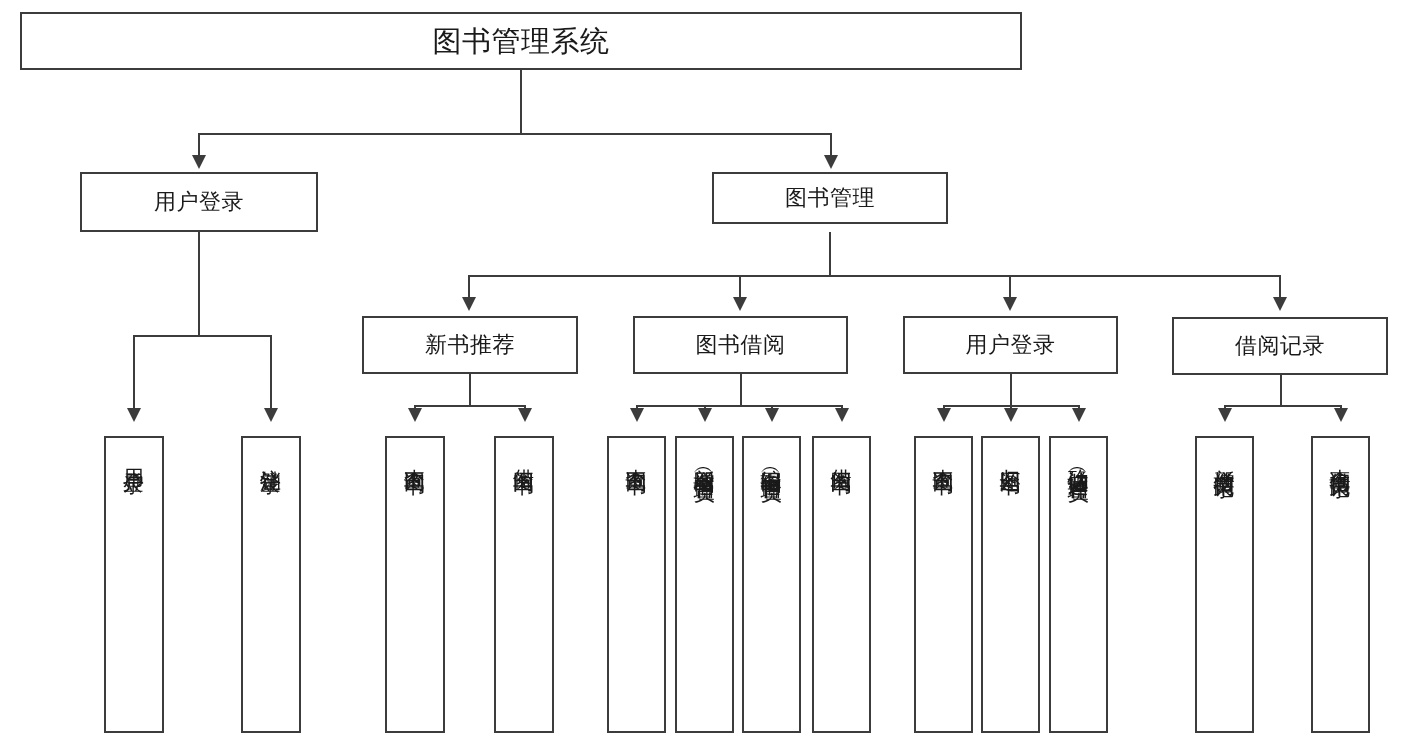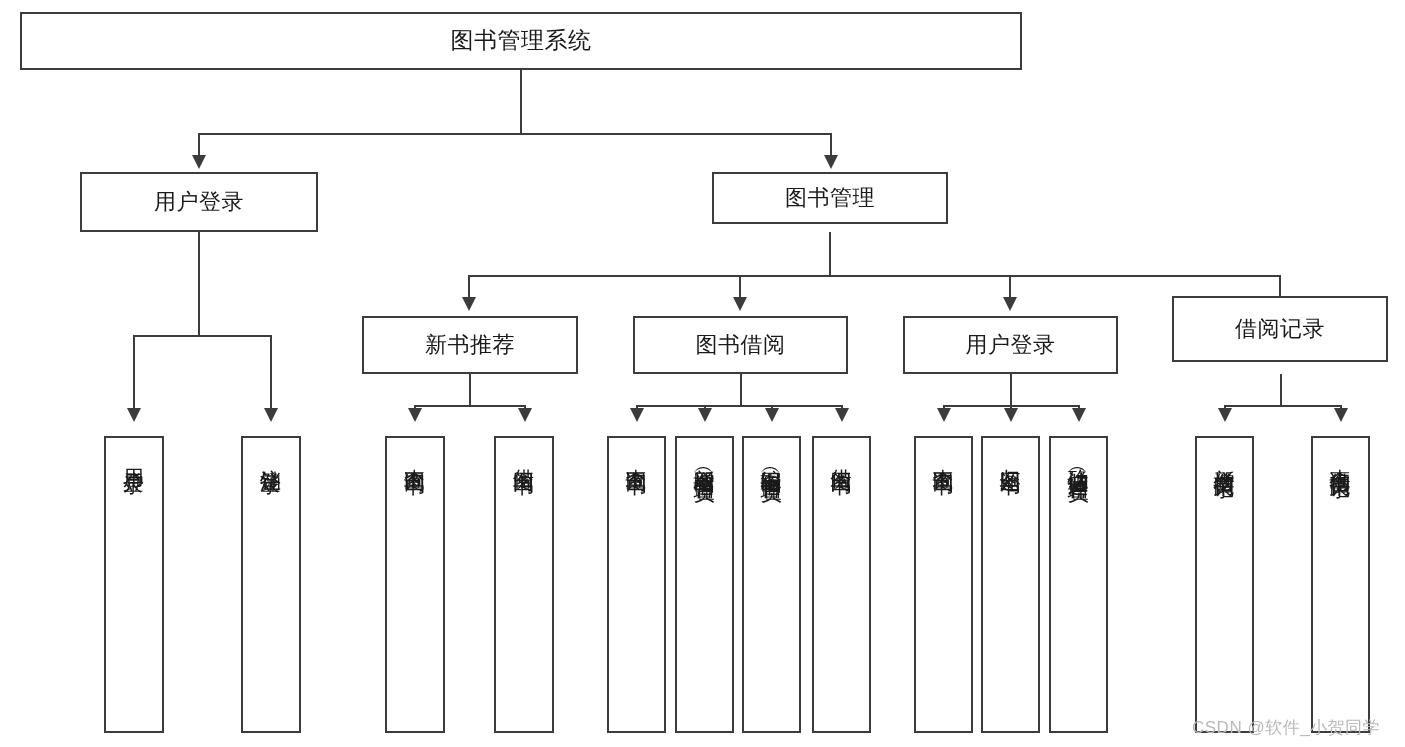--- a/index.html
+++ b/index.html
@@ -32,21 +32,21 @@
     display: block;
     line-height: 1.18;
     letter-spacing: 0.5px;
   }
   
   .node.h .label {
     font-size: 22px;
     white-space: nowrap;
   }
   .node.root .label {
-    font-size: 23px;
+    font-size: 29px;
   }
   
   .node.v {
     align-items: flex-start;
     justify-content: center;
     padding-top: 14px;
   }
   .node.v .label {
     font-size: 21px;
     writing-mode: vertical-rl;
@@ -122,21 +122,21 @@
 
   <div class="node h" style="left:633px; top:316px; width:215px; height:58px;">
     <span class="label">图书借阅</span>
   </div>
   <div class="node h" style="left:362px; top:316px; width:216px; height:58px;">
     <span class="label">新书推荐</span>
   </div>
   <div class="node h" style="left:903px; top:316px; width:215px; height:58px;">
     <span class="label">用户登录</span>
   </div>
-  <div class="node h" style="left:1172px; top:296px; width:216px; height:66px;">
+  <div class="node h" style="left:1172px; top:317px; width:216px; height:58px;">
     <span class="label">借阅记录</span>
   </div>
 
   <div class="vline" style="left:469px; top:374px; height:32px;"></div>
   <div class="hline" style="left:414px; top:405px; width:112px;"></div>
   <div class="vline" style="left:414px; top:405px; height:4px;"></div>
   <div class="arrow" style="left:408px; top:408px;"></div>
   <div class="vline" style="left:524px; top:405px; height:4px;"></div>
   <div class="arrow" style="left:518px; top:408px;"></div>
 
@@ -204,15 +204,14 @@
     <span class="label">确认归还（管理员）</span>
   </div>
 
   <div class="node v" style="left:1195px; top:436px; width:59px; height:297px;">
     <span class="label">新增借阅记录</span>
   </div>
   <div class="node v" style="left:1311px; top:436px; width:59px; height:297px;">
     <span class="label">查询借阅记录</span>
   </div>
 
-  <div class="watermark" style="left:1192px; top:716px;">CSDN @软件_小贺同学</div>
 
 </div>
 
 </body></html>

